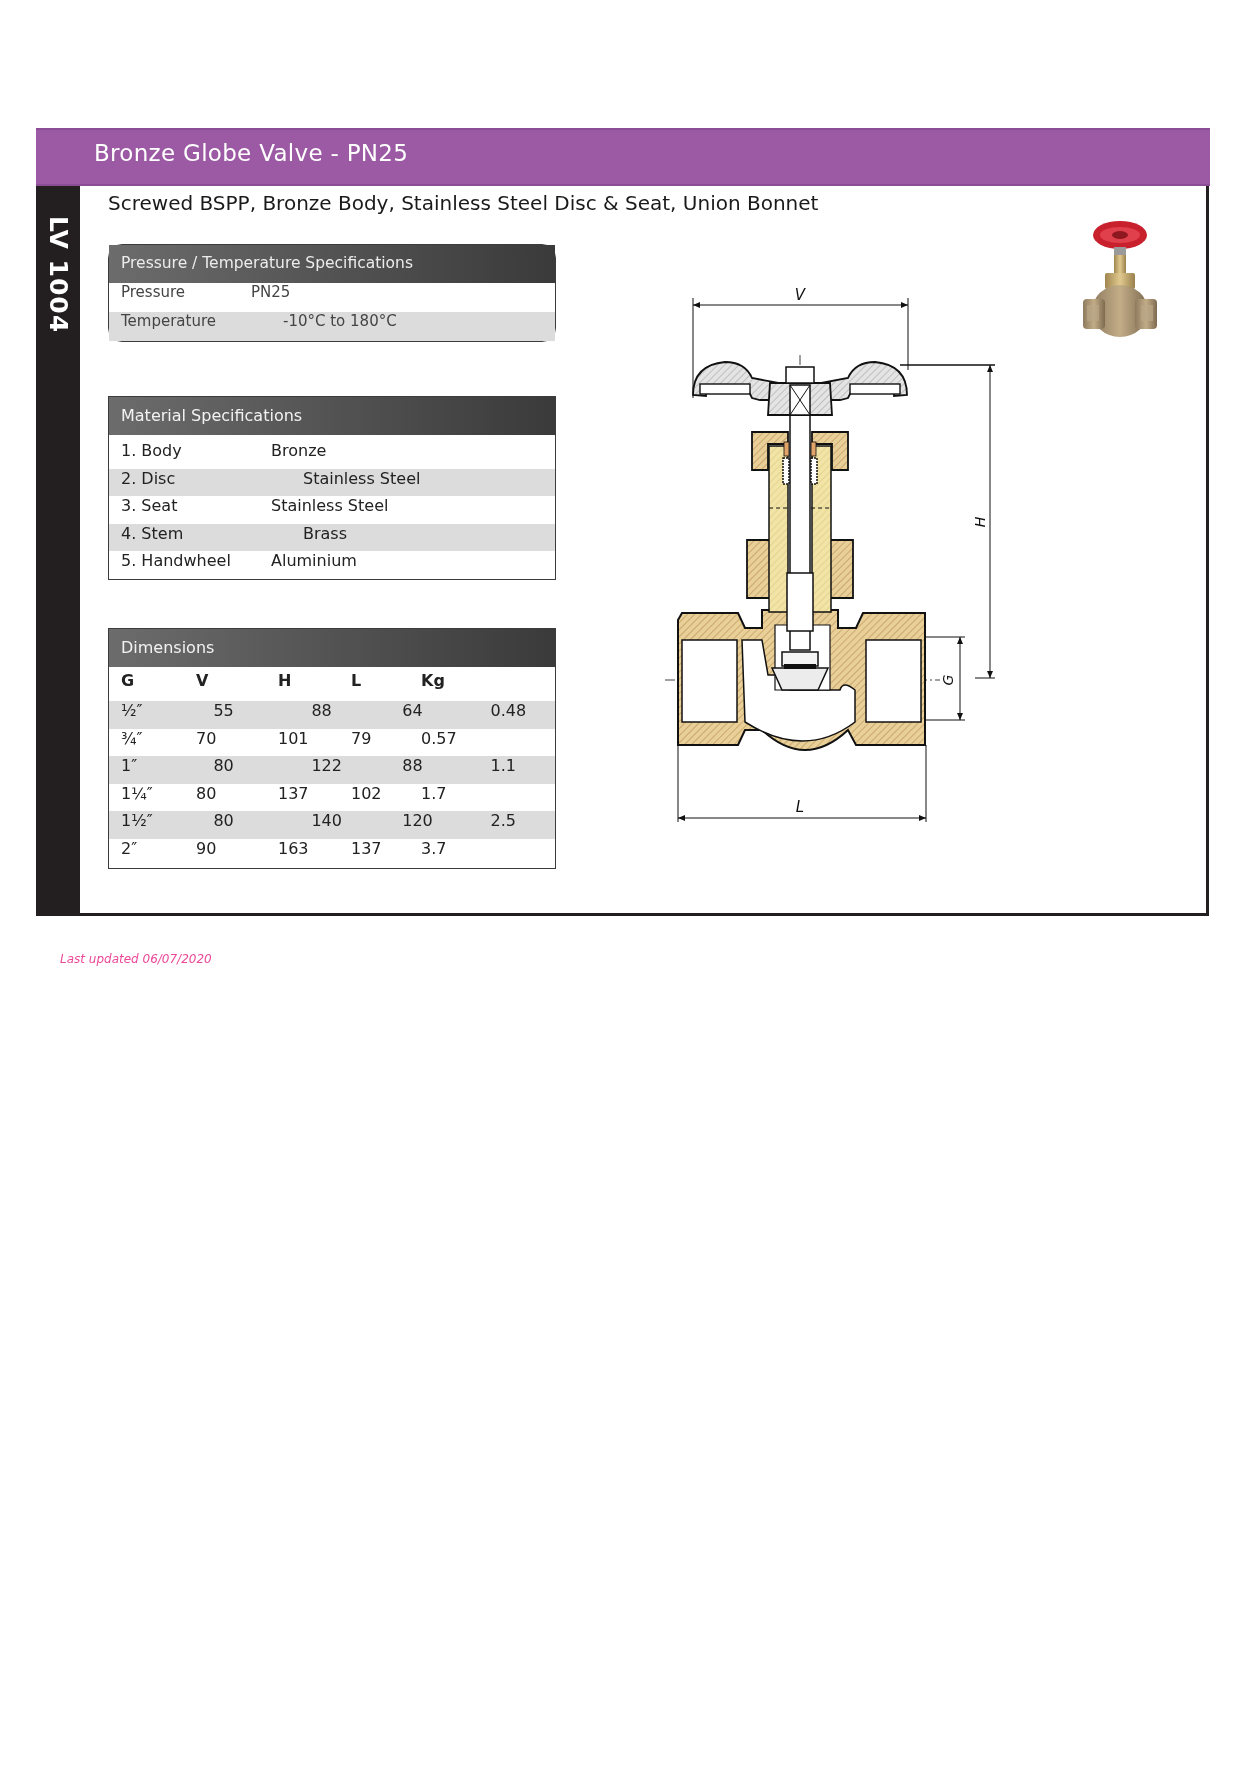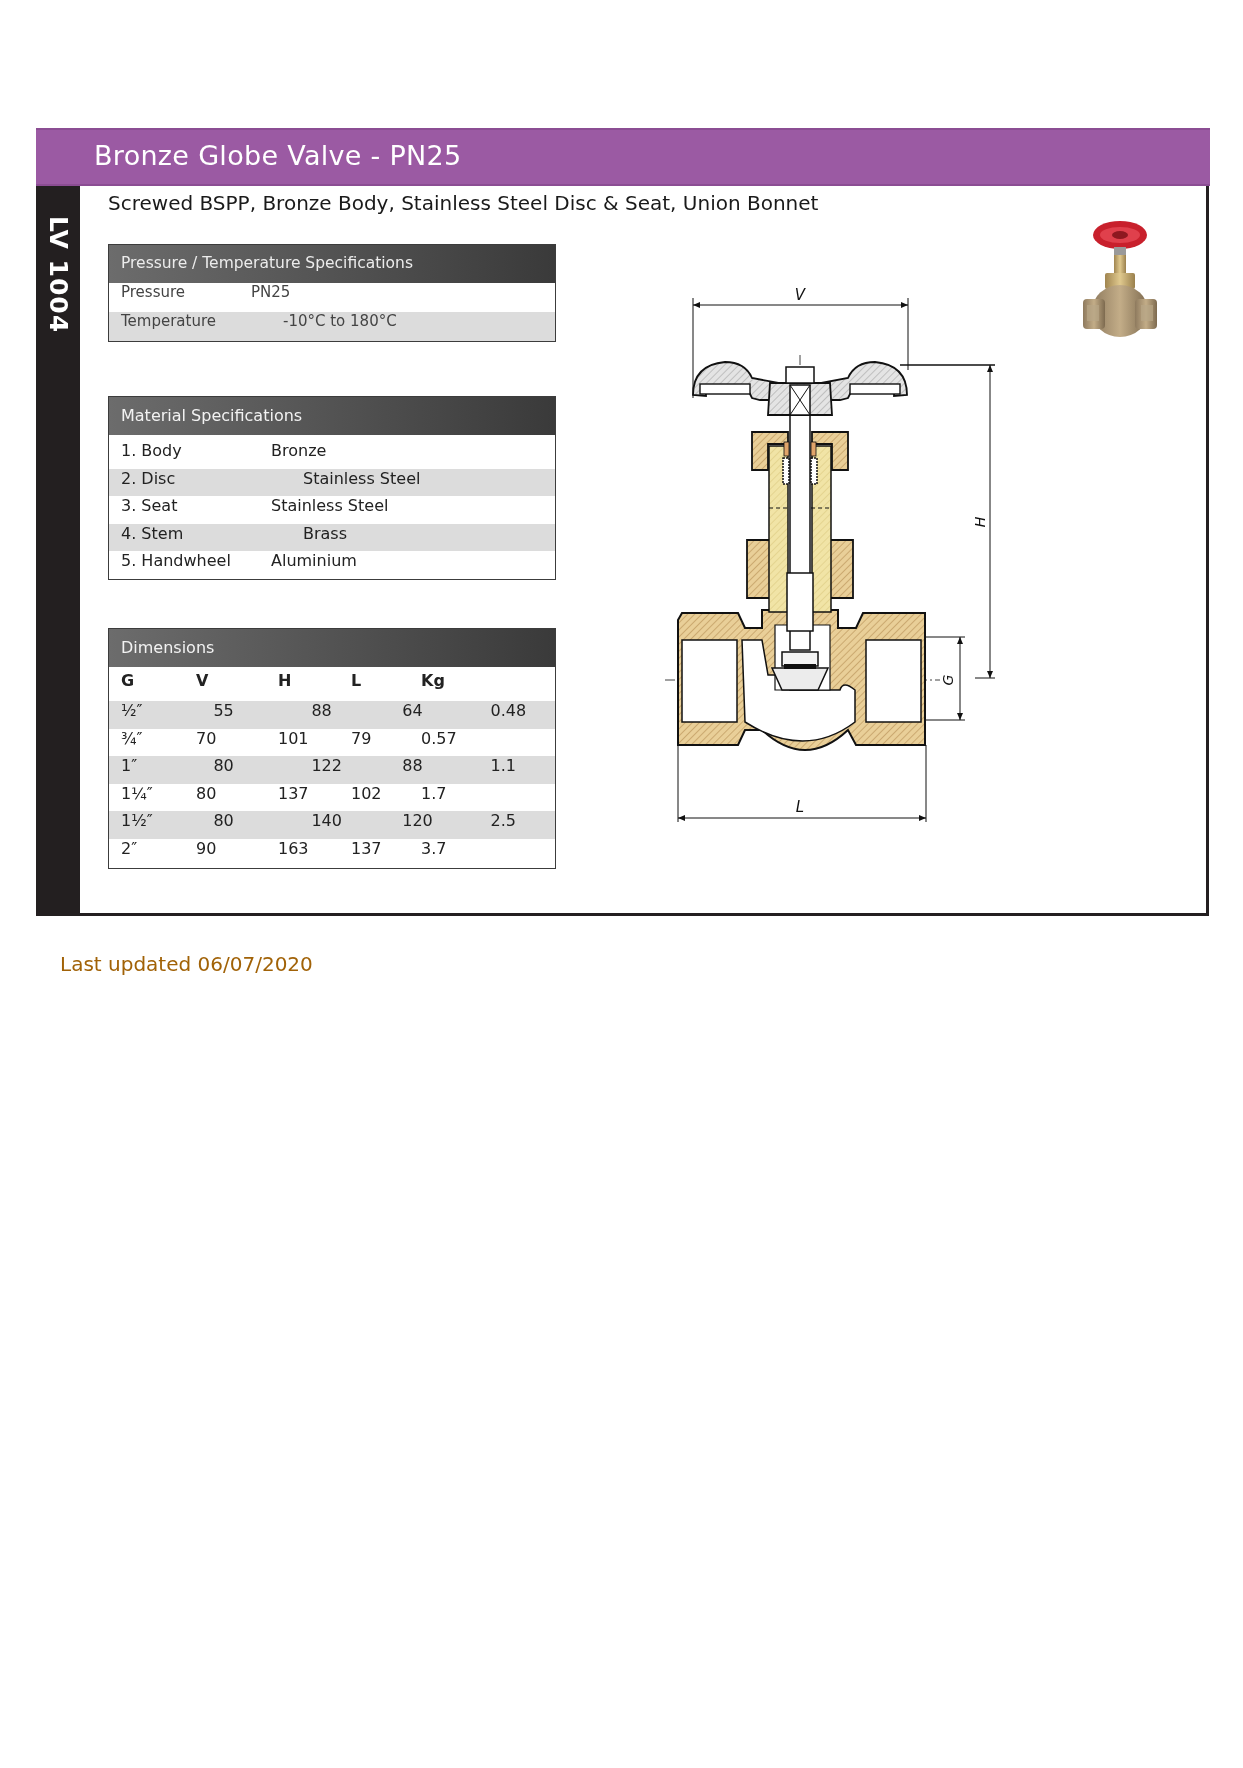--- a/index.html
+++ b/index.html
@@ -5,21 +5,21 @@
   * { box-sizing: border-box; margin: 0; padding: 0; }
   html, body { width: 1243px; height: 1768px; background: #ffffff; }
   body { position: relative; font-family: "DejaVu Sans", sans-serif; color: #1a1a1a; overflow: hidden; }
 
   .title-bar {
     position: absolute; left: 36px; top: 128px; width: 1174px; height: 58px;
     background: #9b5aa3; border-top: 2px solid #8b4d93; border-bottom: 2px solid #8b4d93;
   }
   .title-bar .title {
     position: absolute; left: 58px; top: 10px;
-    font-family: "DejaVu Sans", sans-serif; font-size: 27px; color: #ffffff; letter-spacing: 0.3px;
+    font-family: "DejaVu Sans", sans-serif; font-size: 23px; color: #ffffff; letter-spacing: 0.3px;
   }
 
   .side-band {
     position: absolute; left: 36px; top: 186px; width: 44px; height: 730px; background: #231f20;
   }
   .side-band .code {
     position: absolute; left: 8px; top: 30px;
     writing-mode: vertical-rl; transform: none;
     font-family: "DejaVu Sans", sans-serif; font-weight: bold; font-size: 25px; color: #ffffff;
     letter-spacing: 1px;
@@ -38,21 +38,21 @@
   }
   .spec-table .head {
     height: 38px; background: linear-gradient(to right, #6c6c6c, #3a3a3a);
     color: #f2f2f2; font-size: 16px; padding: 9px 12px 0 12px;
   }
   .spec-table .row {
     display: flex; align-items: flex-start; font-size: 16px; color: #222; padding-left: 12px;
   }
   .spec-table .row.alt { background: #dcdcdc; gap: 32px; }
 
-  #pt-table { top: 244px; }
+  #pt-table { top: 244px; border-radius: 14px; }
   #pt-table .head { font-size: 15.5px; color: #ececec; }
   #pt-table .row { height: 29px; color: #444; font-size: 15px; }
   #pt-table .row .k { width: 130px; }
 
   #mat-table { top: 396px; }
   #mat-table .head { height: 38px; }
   #mat-table .row { height: 27.5px; }
   #mat-table .row .k { width: 150px; }
   #mat-table .body { padding-top: 6px; }
 
@@ -63,21 +63,21 @@
   #dim-table .c0 { width: 75px; }
   #dim-table .c1 { width: 82px; }
   #dim-table .c2 { width: 73px; }
   #dim-table .c3 { width: 70px; }
   #dim-table .c4 { width: 80px; }
 
   .drawing { position: absolute; left: 650px; top: 280px; width: 360px; height: 560px; }
   .photo { position: absolute; left: 1075px; top: 215px; width: 90px; height: 135px; }
 
   .footer-updated {
-    position: absolute; left: 60px; top: 952px; font-size: 20px; color: #a16207;
+    position: absolute; left: 60px; top: 952px; font-size: 12px; color: #ec4899; font-style: italic;
   }
 </style>
 </head>
 <body>
 
 <div class="title-bar">
   <div class="title">Bronze Globe Valve - PN25</div>
 </div>
 
 <div class="side-band">

